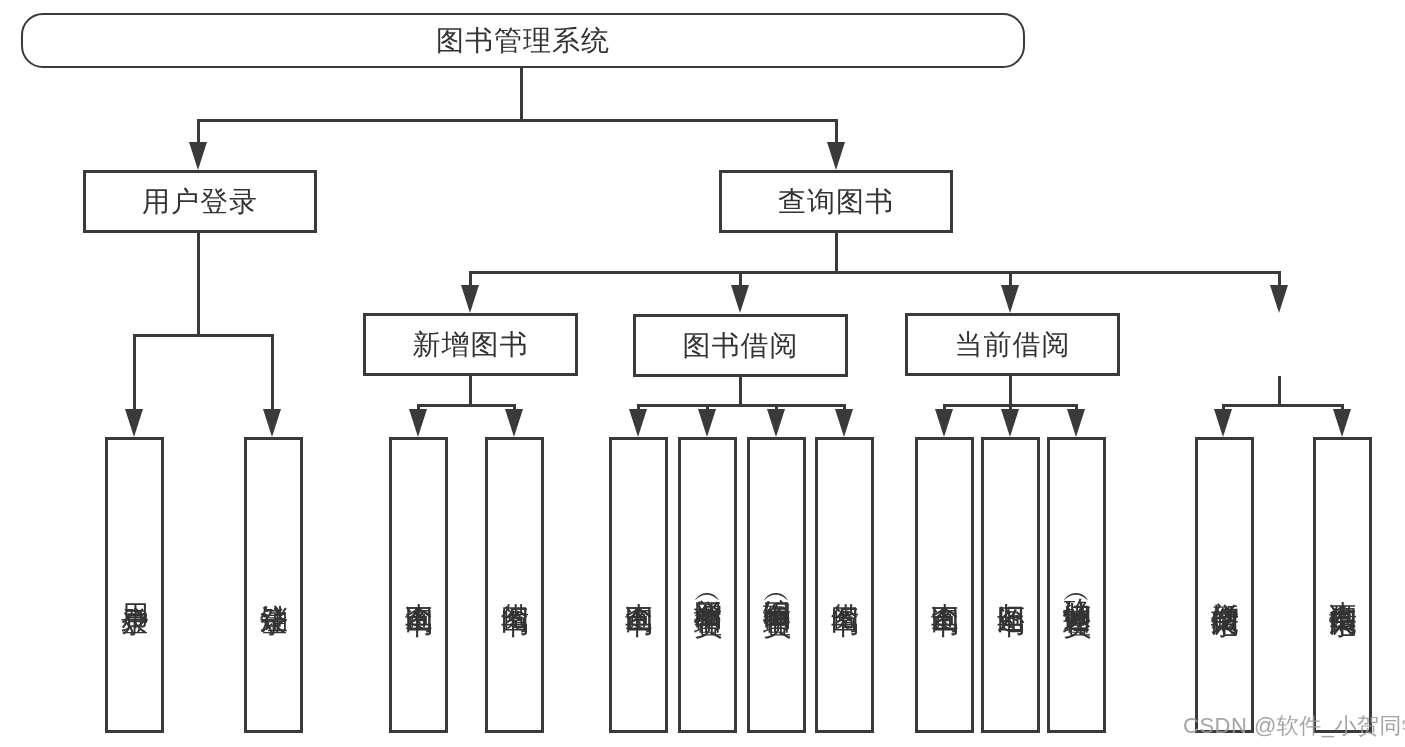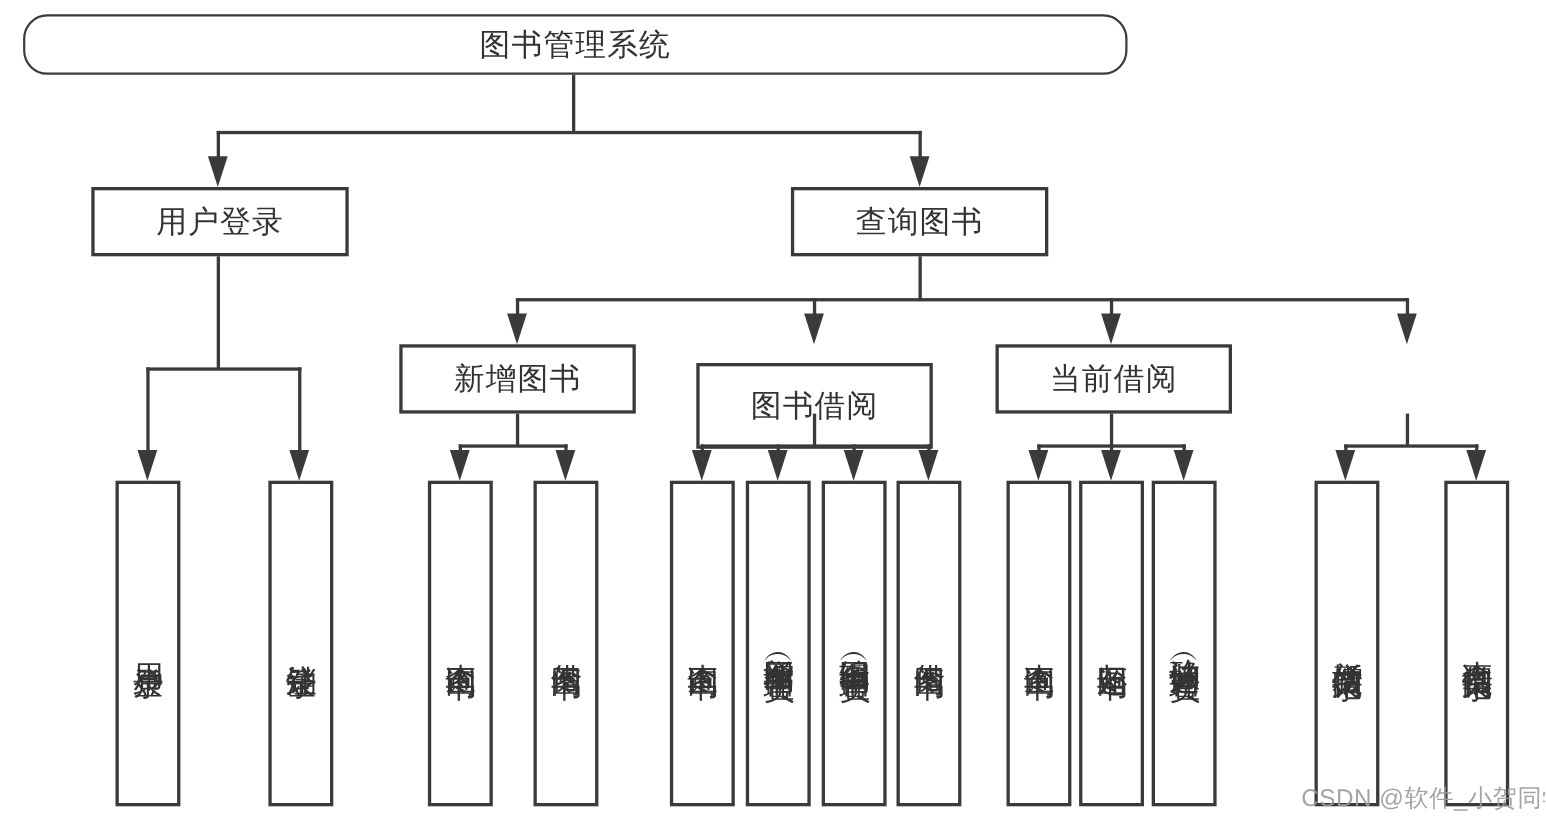--- a/index.html
+++ b/index.html
@@ -73,21 +73,21 @@
   <div class="vl" style="left:1009px;top:271px;height:18px;"></div>
   <div class="vl" style="left:1278px;top:271px;height:18px;"></div>
   <div class="ar" style="left:461px;top:285px;"></div>
   <div class="ar" style="left:731px;top:285px;"></div>
   <div class="ar" style="left:1001px;top:285px;"></div>
   <div class="ar" style="left:1270px;top:285px;"></div>
 
   <div class="box" style="left:363px;top:313px;width:215px;height:63px;">
     <span>新增图书</span>
   </div>
-  <div class="box" style="left:633px;top:330px;width:215px;height:78px;font-family:Liberation Serif, serif;">
+  <div class="box" style="left:633px;top:314px;width:215px;height:63px;font-family:Liberation Serif, serif;">
     <span>图书借阅</span>
   </div>
   <div class="box" style="left:905px;top:313px;width:215px;height:63px;text-align:center;">
     <span>当前借阅</span>
   </div>
 
   <div class="vl" style="left:469px;top:376px;height:30px;"></div>
   <div class="hl" style="left:417px;top:404px;width:99px;"></div>
   <div class="vl" style="left:417px;top:404px;height:12px;"></div>
   <div class="vl" style="left:513px;top:404px;height:12px;"></div>

